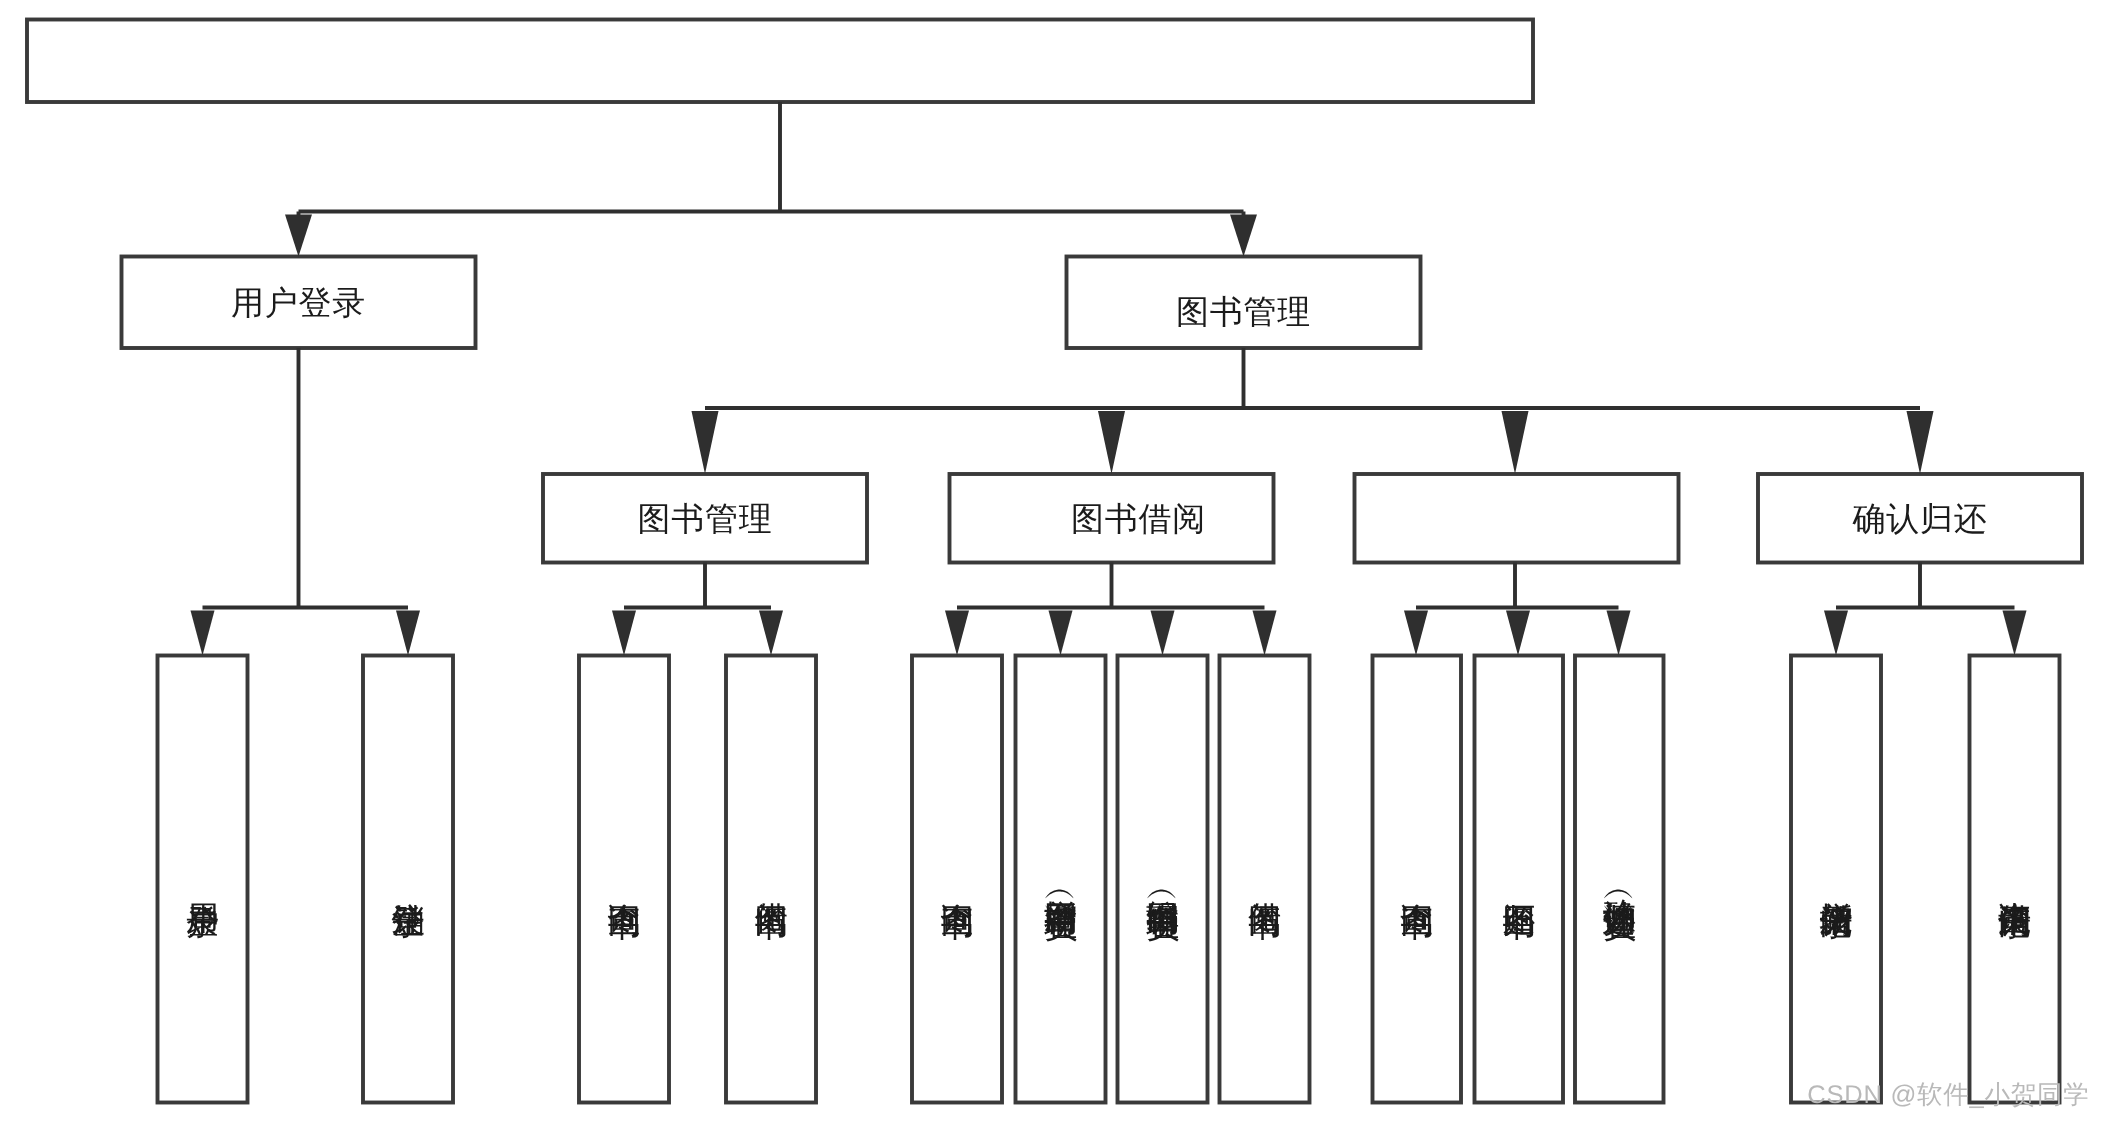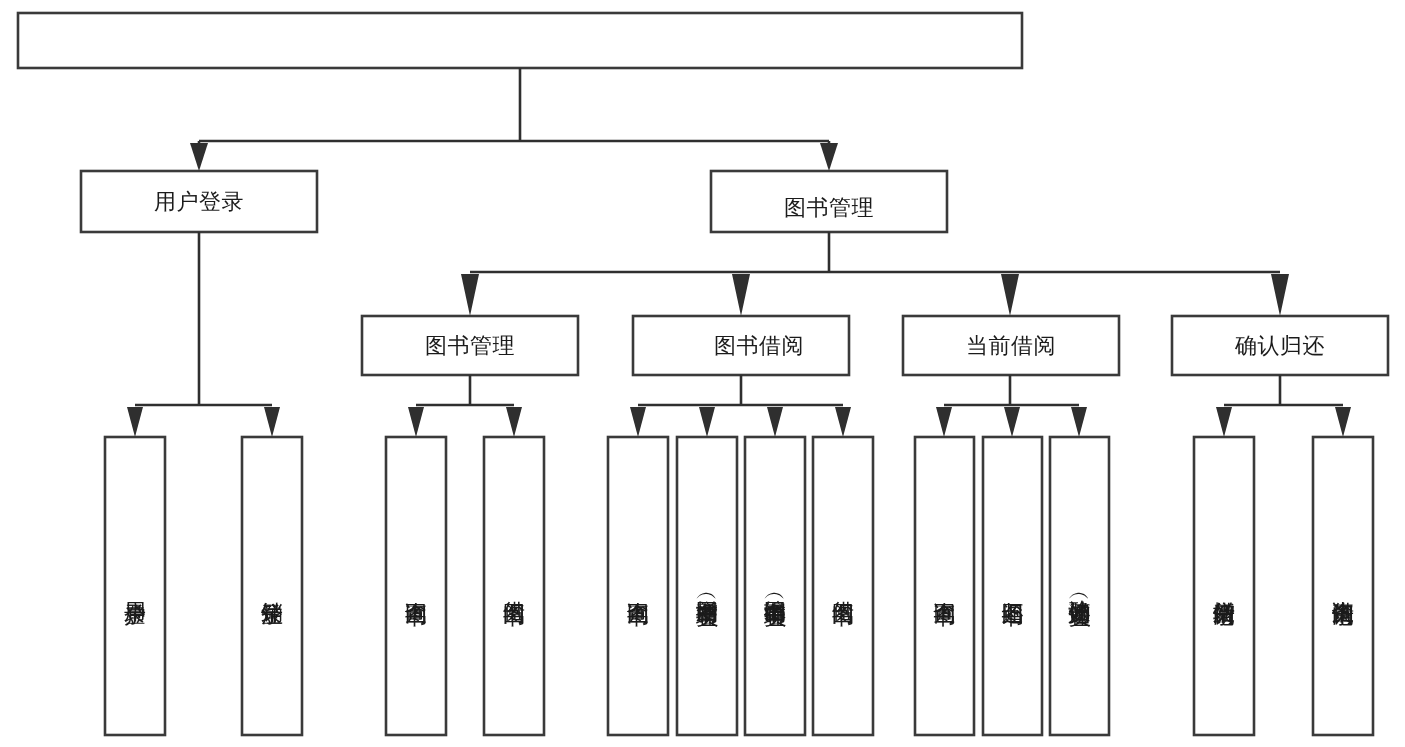--- a/index.html
+++ b/index.html
@@ -158,35 +158,35 @@
     <polygon class="arrow-head" points="1216,407 1232,407 1224,437"></polygon>
     <polygon class="arrow-head" points="1335,407 1351,407 1343,437"></polygon>
   </svg>
 
 
   <div class="box-label-h" style="left:81px; top:171px; width:236px; height:61px;">用户登录</div>
   <div class="box-label-h" style="left:711px; top:171px; width:236px; height:73px;">图书管理</div>
 
   <div class="box-label-h" style="left:362px; top:316px; width:216px; height:59px;">图书管理</div>
   <div class="box-label-h" style="left:633px; top:316px; width:252px; height:59px;">图书借阅</div>
-  <div class="box-label-h" style="left:903px; top:316px; width:216px; height:59px;">当前借阅</div>
   <div class="box-label-h" style="left:1172px; top:316px; width:216px; height:59px;">确认归还</div>
 
   <div class="box-label-v" style="left:105px; top:437px; width:60px; height:298px;">用户登录</div>
   <div class="box-label-v" style="left:242px; top:437px; width:60px; height:298px;">注销登录</div>
 
   <div class="box-label-v" style="left:386px; top:437px; width:60px; height:298px;">查询图书</div>
   <div class="box-label-v" style="left:484px; top:437px; width:60px; height:298px;">借阅图书</div>
 
   <div class="box-label-v" style="left:608px; top:437px; width:60px; height:298px;">查询图书</div>
   <div class="box-label-v" style="left:677px; top:437px; width:60px; height:298px;">新增图书（管理员）</div>
   <div class="box-label-v" style="left:745px; top:437px; width:60px; height:298px;">编辑图书（管理员）</div>
   <div class="box-label-v" style="left:813px; top:437px; width:60px; height:298px;">借阅图书</div>
 
   <div class="box-label-v" style="left:915px; top:437px; width:59px; height:298px;">查询图书</div>
   <div class="box-label-v" style="left:983px; top:437px; width:59px; height:298px;">归还图书</div>
   <div class="box-label-v" style="left:1050px; top:437px; width:59px; height:298px;">确认归还（管理员）</div>
 
   <div class="box-label-v" style="left:1194px; top:437px; width:60px; height:298px;">新增借阅记录</div>
   <div class="box-label-v" style="left:1313px; top:437px; width:60px; height:298px;">查询借阅记录</div>
 
+  <div class="watermark">CSDN @软件_小贺同学</div>
 
 </div>
 
 </body></html>

